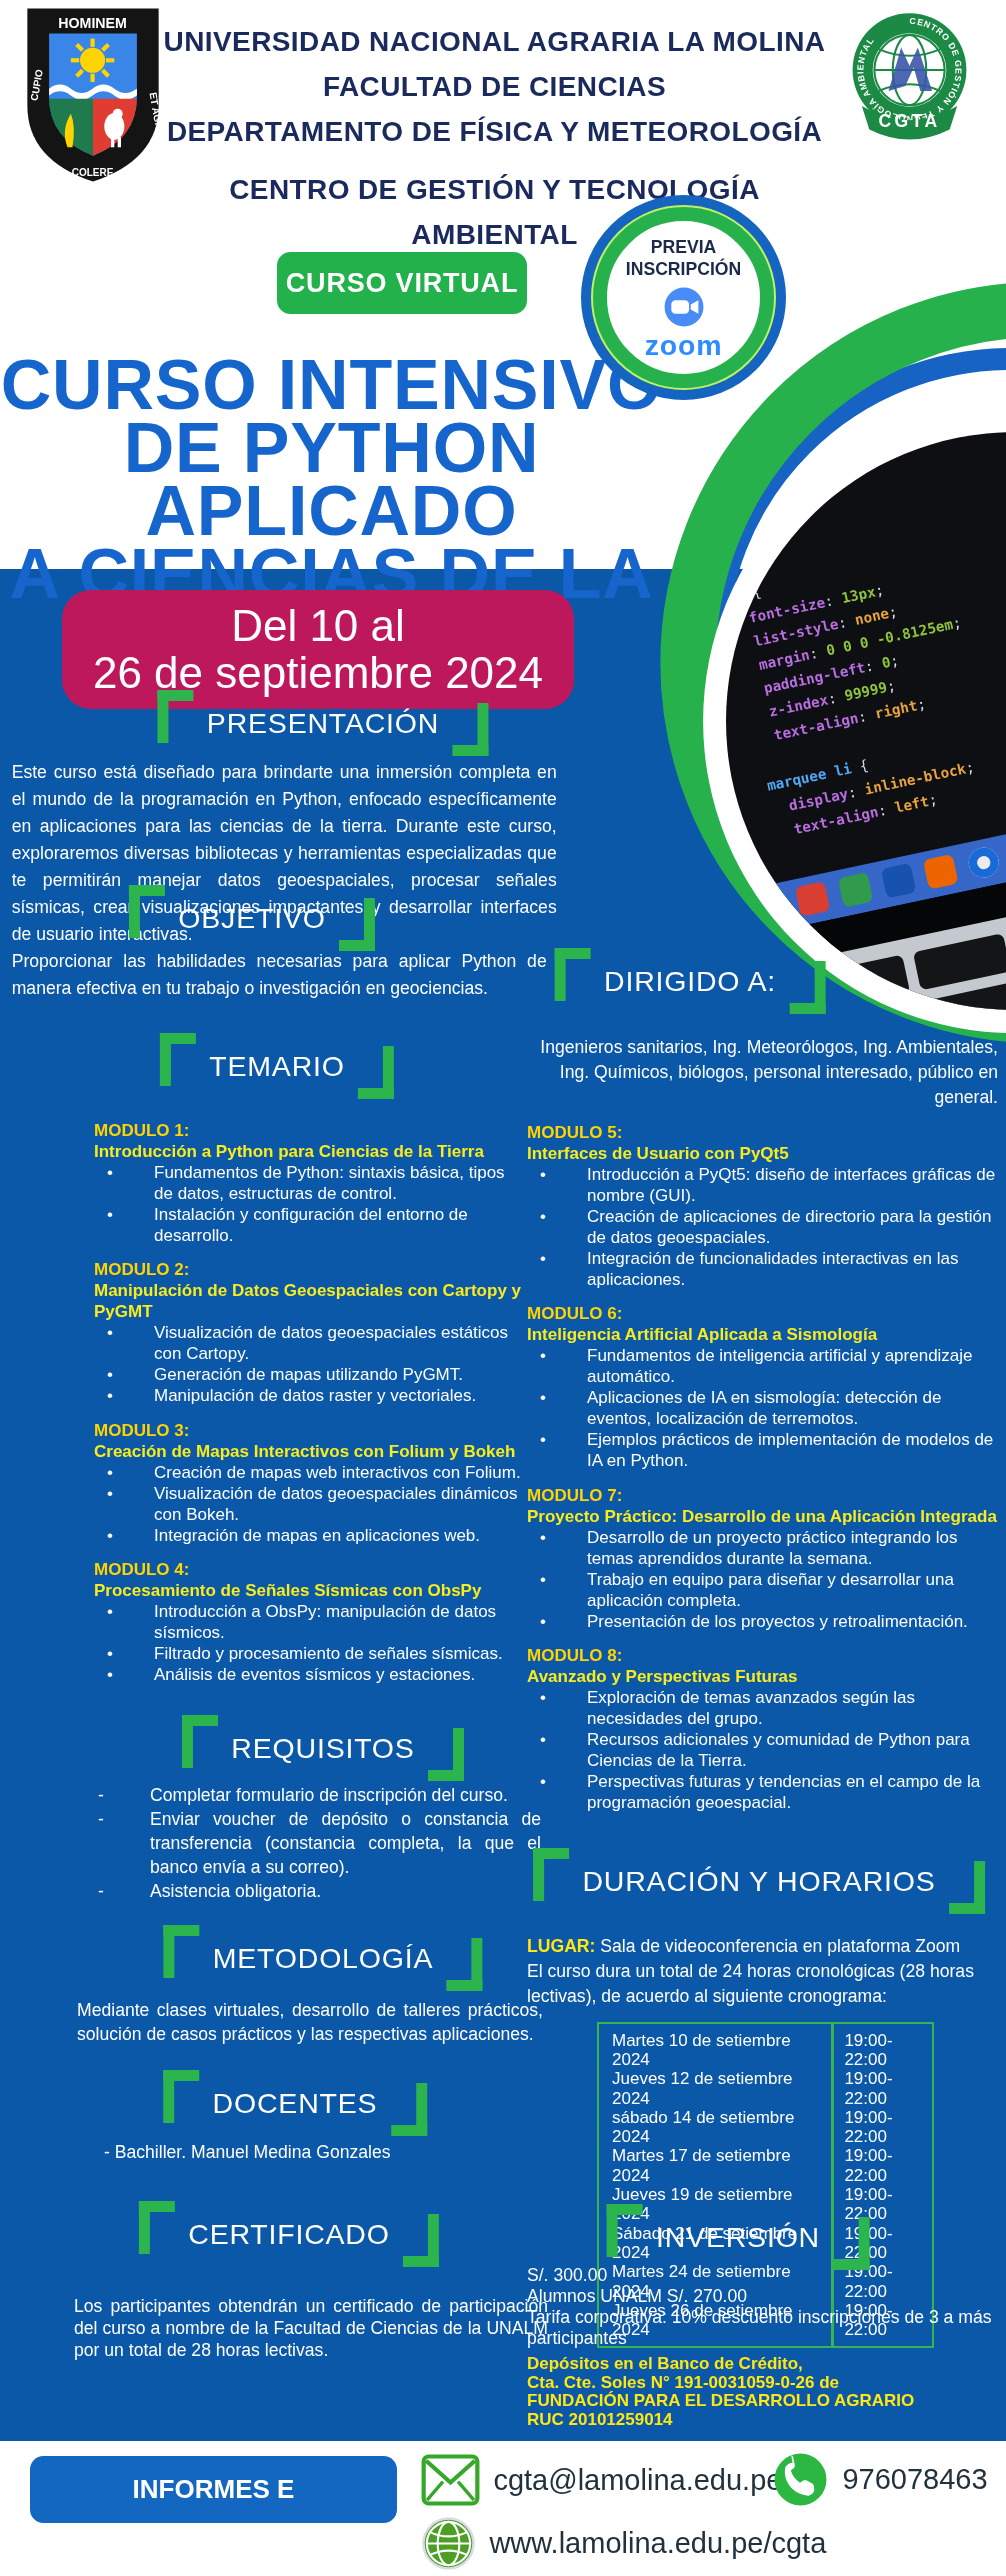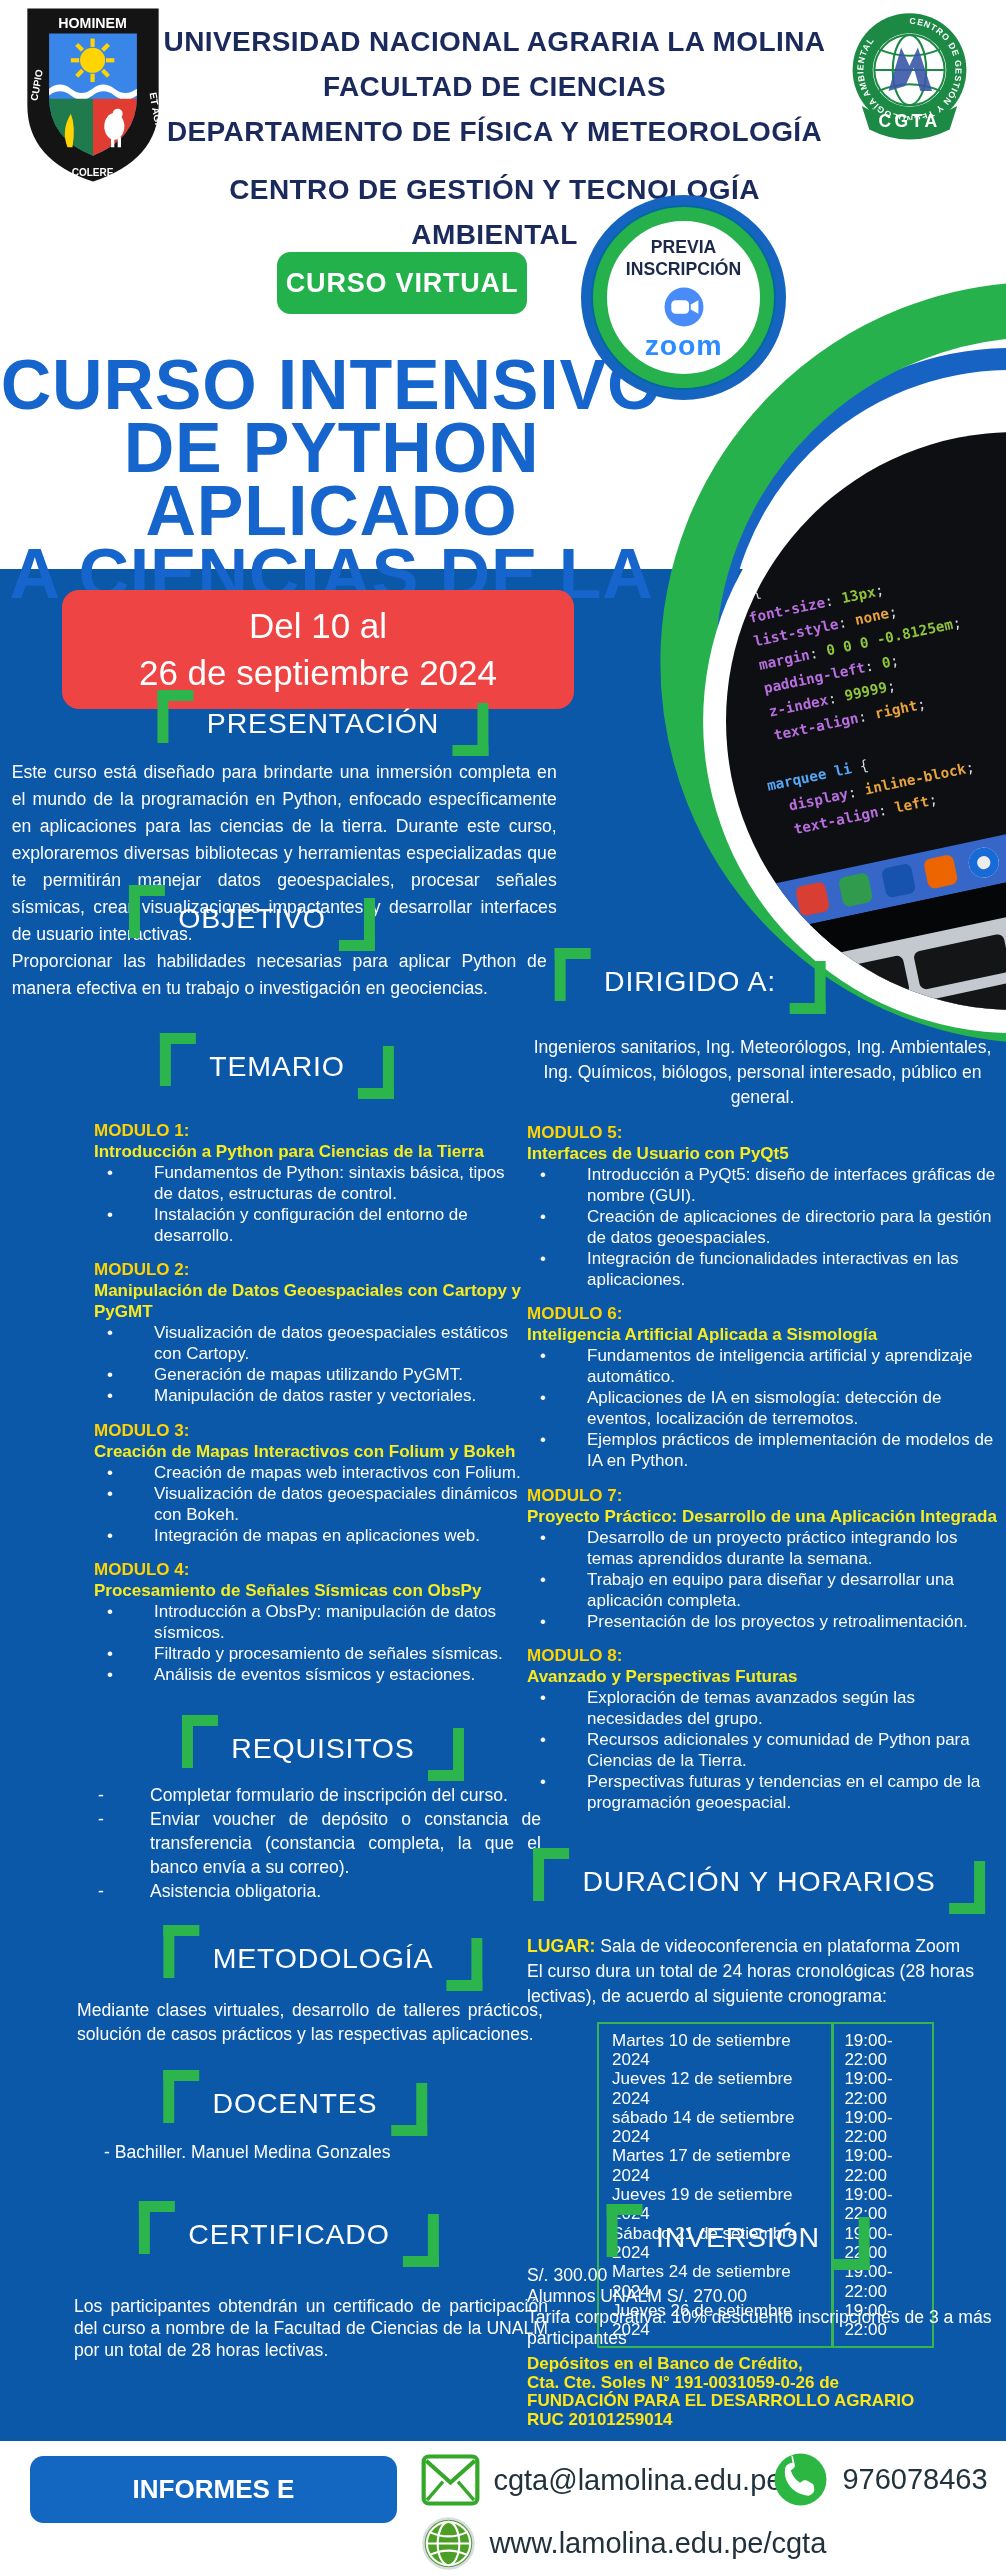--- a/index.html
+++ b/index.html
@@ -12,26 +12,26 @@
   .hdr-line{font-size:28px;line-height:45px;letter-spacing:0.4px;}
   .hdr-line.last{margin-top:13.4px;}
   
   .blue-band{position:absolute;left:0;top:569px;width:1007px;height:1872px;background:#0b57a8;}
   
   .curso-virtual{position:absolute;left:277px;top:252px;width:250px;height:62px;border-radius:13.4px;
                  background:#23b14c;color:#fff;font-size:27px;font-weight:700;text-align:center;
                  line-height:62px;letter-spacing:0.8px;}
   .title{position:absolute;left:0px;top:354px;width:663px;text-align:center;color:#1565cd;
          font-weight:700;font-size:70px;line-height:63px;letter-spacing:0.8px;}
-  .date-box{position:absolute;left:62px;top:590px;width:512px;height:119px;border-radius:17px;
-            background:#ef4444;color:#fff;text-align:center;font-size:35px;line-height:47px;
+  .date-box{position:absolute;left:62px;top:590px;width:512px;height:119px;border-radius:29px;
+            background:#be185d;color:#fff;text-align:center;font-size:44px;line-height:47px;
             padding-top:11.7px;box-sizing:border-box;}
   
   .previa{position:absolute;left:581px;top:195px;width:205px;height:205px;border-radius:50%;
-          border:10px solid #1565c0;background:#0369a1;box-sizing:border-box;z-index:6;}
+          border:10px solid #1565c0;background:#bef264;box-sizing:border-box;z-index:6;}
   .previa-inner{position:absolute;left:1.7px;top:1.7px;right:1.7px;bottom:1.7px;border-radius:50%;
           border:14.3px solid #27b14c;background:#fff;box-sizing:border-box;
           display:flex;flex-direction:column;align-items:center;justify-content:center;}
   .previa-txt{color:#1b2a4a;font-weight:700;font-size:17.6px;line-height:22px;text-align:center;}
   .zoom-word{color:#2d8cff;font-weight:700;font-size:28.5px;line-height:28.5px;letter-spacing:0.8px;}
   
   .decor{position:absolute;left:0;top:0;z-index:4;}
   
   .photo{position:absolute;left:0;top:0;width:1007px;height:1174px;z-index:5;
          clip-path:circle(289px at 1015px 721px);}
@@ -269,21 +269,21 @@
     <span class="bkt-r"></span>
   </div>
   <div class="sec" style="left:738px;top:2204px;">
     <span class="bkt-l"></span>
     <span class="txt">INVERSIÓN</span>
     <span class="bkt-r"></span>
   </div>
 
   <div class="body-txt" style="left:11.7px;top:759px;width:545px;">Este curso está diseñado para brindarte una inmersión completa en el mundo de la programación en Python, enfocado específicamente en aplicaciones para las ciencias de la tierra. Durante este curso, exploraremos diversas bibliotecas y herramientas especializadas que te permitirán manejar datos geoespaciales, procesar señales sísmicas, crear visualizaciones impactantes y desarrollar interfaces de usuario interactivas.</div>
   <div class="body-txt" style="left:11.7px;top:948px;width:535px;">Proporcionar las habilidades necesarias para aplicar Python de manera efectiva en tu trabajo o investigación en geociencias.</div>
-  <div class="body-txt" style="left:527px;top:1035px;width:471px;line-height:25px;text-align:center;">Ingenieros sanitarios, Ing. Meteorólogos, Ing. Ambientales, Ing. Químicos, biólogos, personal interesado, público en general.</div>
+  <div class="body-txt" style="left:527px;top:1035px;width:471px;line-height:25px;text-align:right;">Ingenieros sanitarios, Ing. Meteorólogos, Ing. Ambientales, Ing. Químicos, biólogos, personal interesado, público en general.</div>
 
   <div class="tcol" style="left:94px;top:1120px;width:433px;">
 
       <div class="module">
         <div class="m-label">MODULO 1:</div>
         <div class="m-title">Introducción a Python para Ciencias de la Tierra</div>
         <ul>
 
         <li>Fundamentos de Python: sintaxis básica, tipos de datos, estructuras de control.</li>
           <li>Instalación y configuración del entorno de desarrollo.</li>

